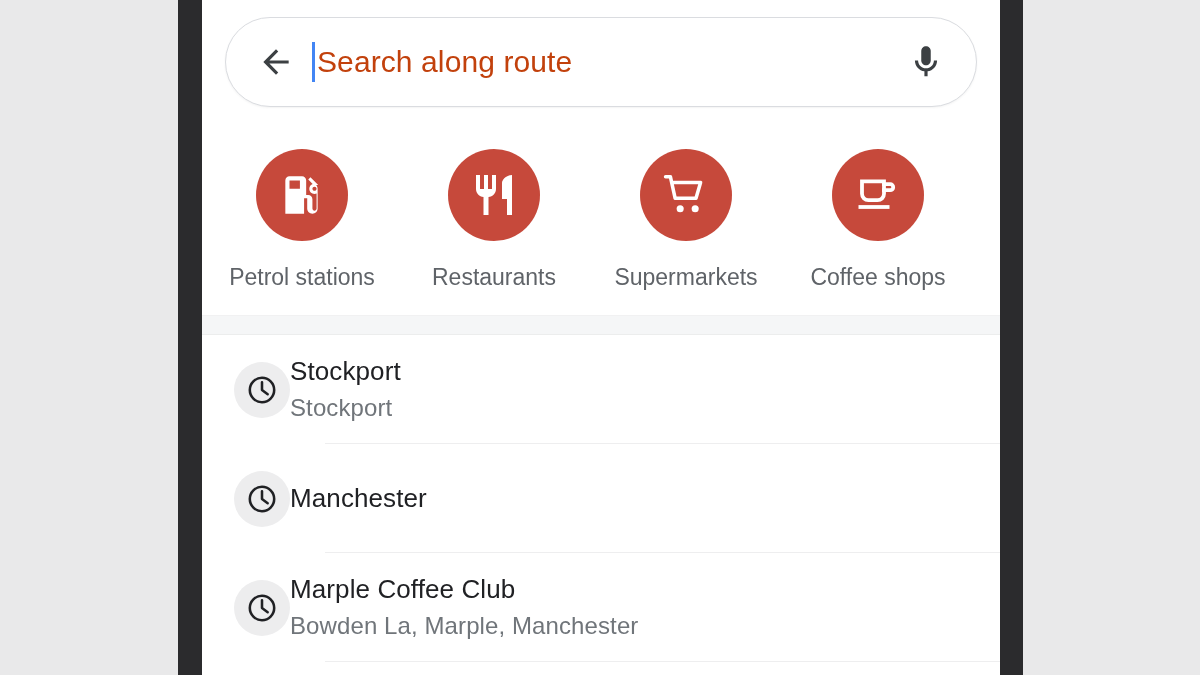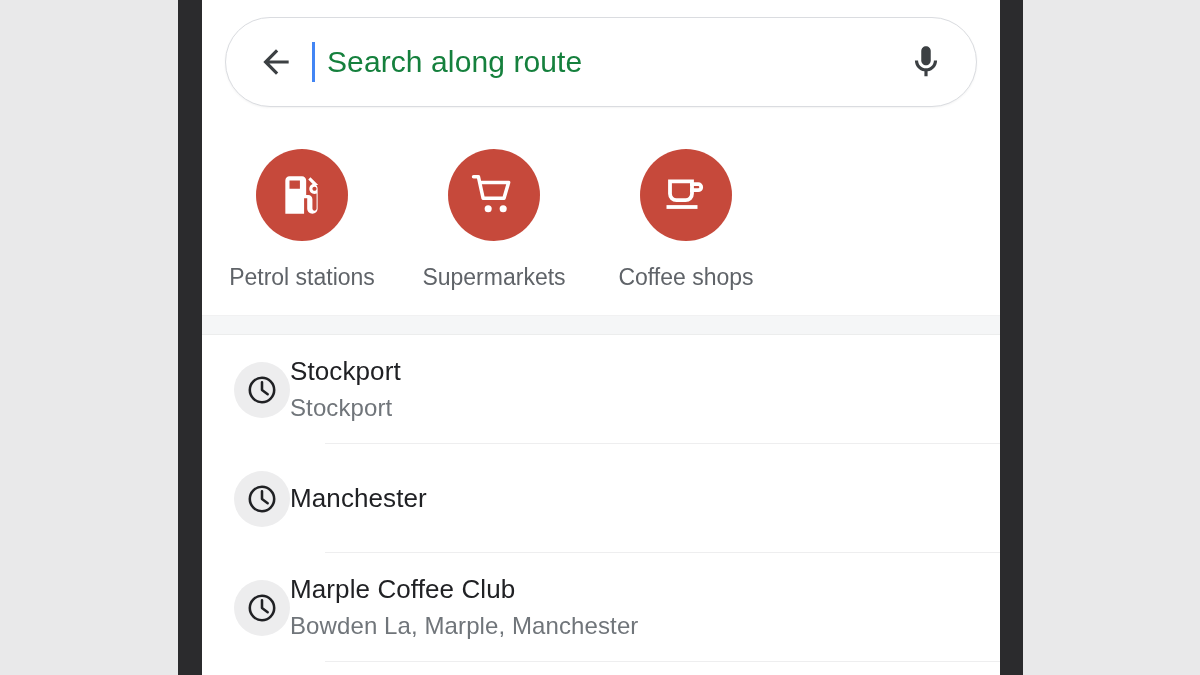--- a/index.html
+++ b/index.html
@@ -48,22 +48,22 @@
   .back-btn {
     width:56px; height:56px; margin-left:22px;
     display:flex; align-items:center; justify-content:center;
     flex:0 0 auto; cursor:pointer;
   }
   .caret {
     width:3px; height:40px; background:#4285f4;
     flex:0 0 auto; margin-left:8px;
   }
   .search-text {
-    flex:1 1 auto; margin-left:12px;
-    font-size:30px; color:#15803d; letter-spacing:.1px;
+    flex:1 1 auto; margin-left:2px;
+    font-size:30px; color:#c2410c; letter-spacing:.1px;
     white-space:nowrap; overflow:hidden;
   }
   .mic-btn {
     width:60px; height:60px; margin-right:20px;
     display:flex; align-items:center; justify-content:center;
     flex:0 0 auto; cursor:pointer;
   }
 
   
   .cats {
@@ -161,20 +161,31 @@
         <div class="cat-circle" style="background:#c6493b">
           <span>
             <svg width="50" height="50" viewBox="0 0 24 24" fill="#ffffff">
               <path d="M19.77 7.23l.01-.01L16.06 3.5 15 4.56l2.11 2.11c-.94.36-1.61 1.26-1.61 2.33 0 1.38 1.12 2.5 2.5 2.5.36 0 .69-.08 1-.21v7.21c0 .55-.45 1-1 1s-1-.45-1-1V14c0-1.1-.9-2-2-2h-1V5c0-1.1-.9-2-2-2H6c-1.1 0-2 .9-2 2v16h9v-7.5h1.5v5c0 1.38 1.12 2.5 2.5 2.5s2.5-1.12 2.5-2.5V9c0-.69-.28-1.32-.73-1.77zM11 9H6V5h5v4zm7 1c-.55 0-1-.45-1-1s.45-1 1-1 1 .45 1 1-.45 1-1 1z"></path>
             </svg>
           </span>
         </div>
         <div class="cat-label">Petrol stations</div>
       </div>
 
+      <div class="cat">
+        <div class="cat-circle" style="background:#c6493b">
+          <span>
+            <svg width="48" height="48" viewBox="0 0 24 24" fill="#ffffff">
+              <path d="M11 9H9V2H7v7H5V2H3v7c0 2.12 1.66 3.84 3.75 3.97V22h2.5v-9.03C11.34 12.84 13 11.12 13 9V2h-2v7z"></path>
+              <path d="M16 6v8h2.5v8H21V2c-2.76 0-5 2.24-5 4z"></path>
+            </svg>
+          </span>
+        </div>
+        <div class="cat-label">Restaurants</div>
+      </div>
 
       <div class="cat">
         <div class="cat-circle" style="background:#c6493b">
           <span>
             <svg width="50" height="50" viewBox="0 0 24 24" fill="none" stroke="#ffffff" stroke-width="1.7" stroke-linecap="round" stroke-linejoin="round">
               <path d="M2.2 3.2h2.3l2.3 10.4h10l2.2-7.6H6"></path>
               <circle cx="9.2" cy="18.6" r="1.7" fill="#ffffff" stroke="none"></circle>
               <circle cx="16.4" cy="18.6" r="1.7" fill="#ffffff" stroke="none"></circle>
             </svg>
           </span>

